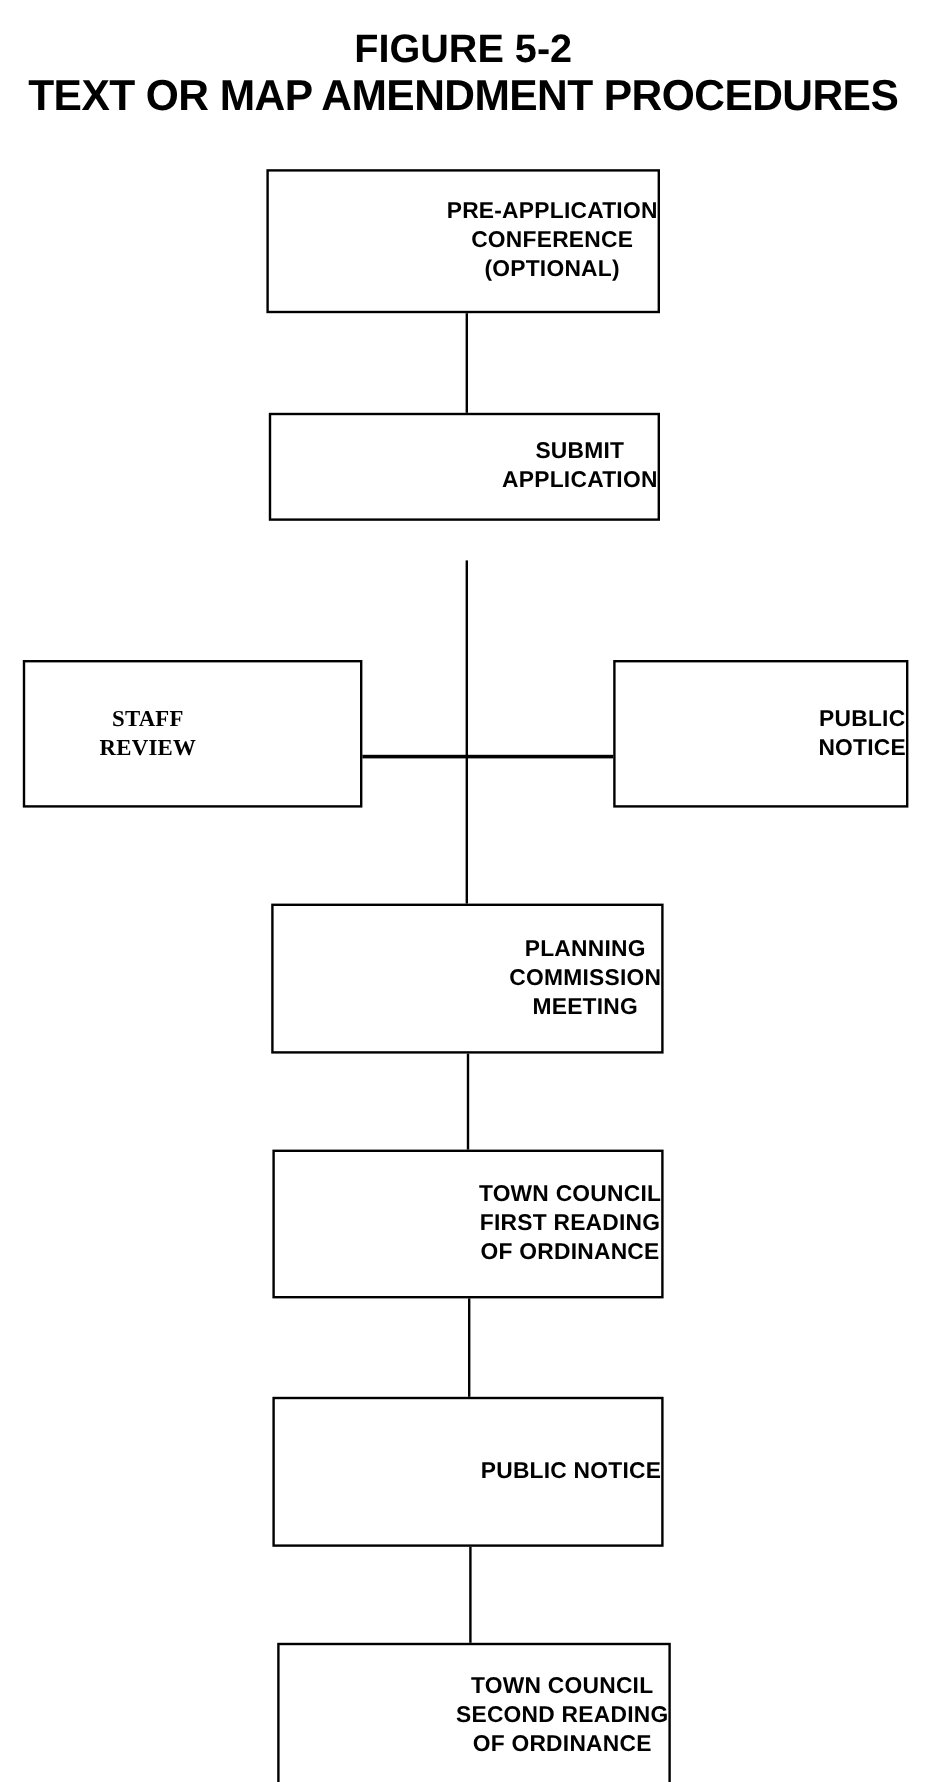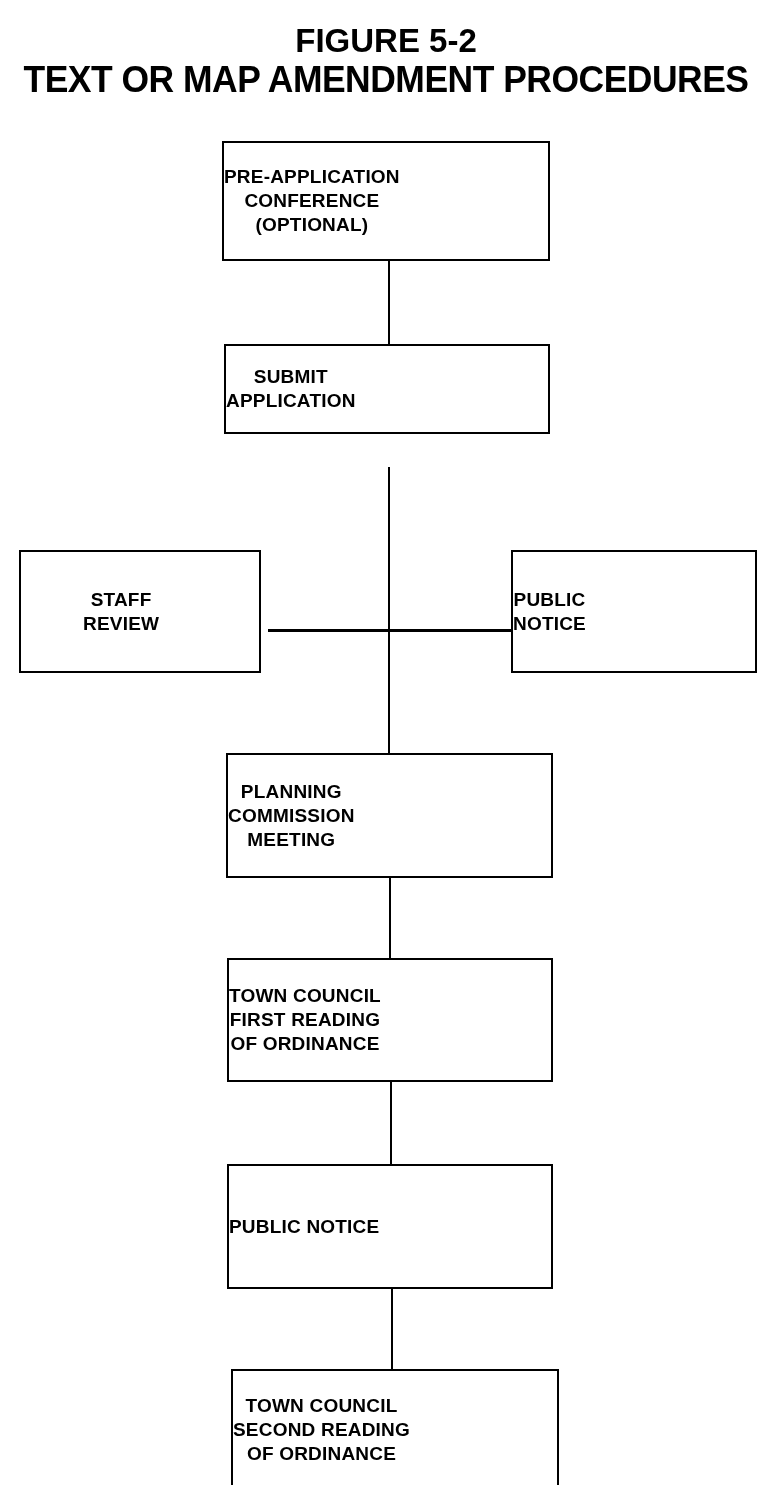--- a/index.html
+++ b/index.html
@@ -46,21 +46,21 @@
   }
 
   
   .node {
     position: absolute;
     box-sizing: border-box;
     border: 2px solid #000000;
     background: #ffffff;
     display: flex;
     align-items: center;
-    justify-content: flex-start;
+    justify-content: flex-end;
     z-index: 2;
   }
   .node-label {
     font-size: 19px;
     font-weight: bold;
     line-height: 24px;
     text-align: center;
     white-space: pre-line;
     letter-spacing: 0.2px;
   }
@@ -112,21 +112,21 @@
     <div class="node-label">PRE-APPLICATION
 CONFERENCE
 (OPTIONAL)</div>
   </div>
 
   <div class="node" style="left:224px; top:328px; width:326px; height:90px;">
     <div class="node-label">SUBMIT
 APPLICATION</div>
   </div>
 
-  <div class="node align-left-text" style="left:19px; top:534px; width:242px; height:123px;">
+  <div class="node align-left-text" style="left:19px; top:534px; width:283px; height:123px;font-family:Liberation Serif, serif;">
     <div class="node-label">STAFF
 REVIEW</div>
   </div>
 
   <div class="node" style="left:511px; top:534px; width:246px; height:123px;">
     <div class="node-label">PUBLIC
 NOTICE</div>
   </div>
 
   <div class="node" style="left:226px; top:737px; width:327px; height:125px;">

